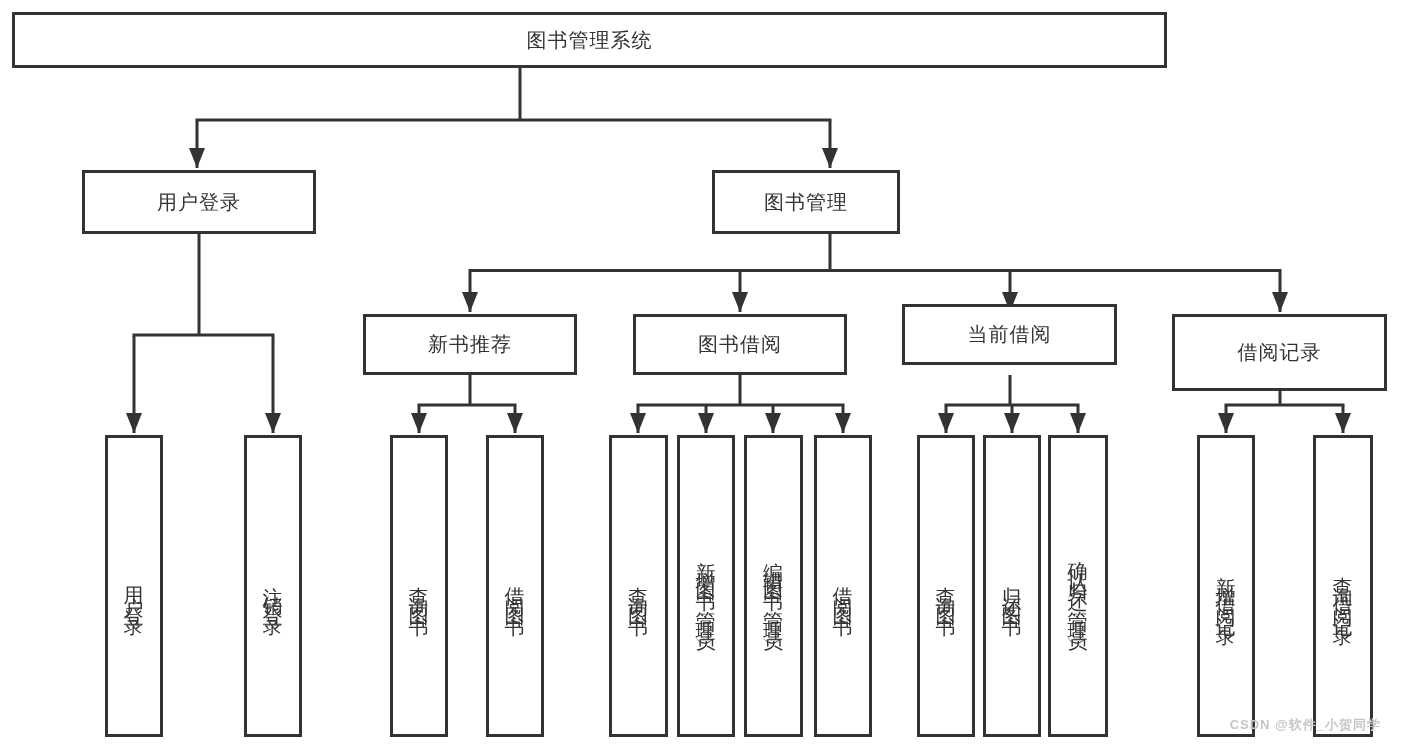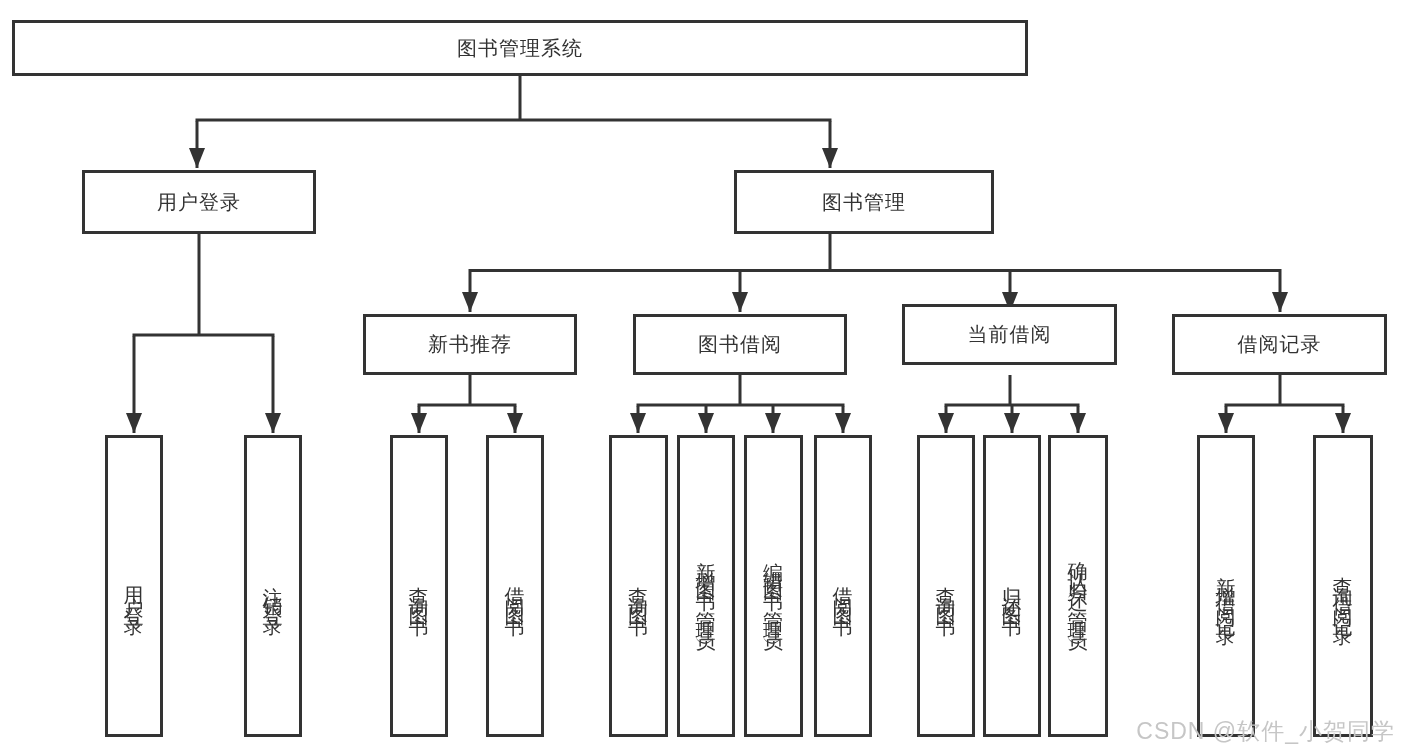--- a/index.html
+++ b/index.html
@@ -39,24 +39,25 @@
   .leaf .vtext{
     writing-mode:vertical-rl;
     text-orientation:mixed;
     letter-spacing:10px;
     margin-top:10px;
     line-height:1;
     font-size:20px;
   }
   .watermark{
     position:absolute;
-    right:10px;top:716px;
-    font-size:23px;
+    right:24px;top:716px;
+    font-size:13px;
     color:var(--watermark);
     letter-spacing:1px;
+    font-weight:bold;
   }
 </style>
 </head>
 <body>
 
 <div class="canvas">
 
   <svg class="connectors" viewBox="0 0 1405 747" xmlns="http://www.w3.org/2000/svg">
     <defs>
       <marker id="arrow" markerUnits="userSpaceOnUse" markerWidth="20" markerHeight="16" refX="20" refY="8" orient="auto">
@@ -94,29 +95,29 @@
     <path marker-end="url(#arrow)" d="M706 406 V433"></path>
     <path marker-end="url(#arrow)" d="M773 406 V433"></path>
     <path marker-end="url(#arrow)" d="M843 406 V433"></path>
     <path marker-end="url(#arrow)" d="M946 406 V433"></path>
     <path marker-end="url(#arrow)" d="M1012 406 V433"></path>
     <path marker-end="url(#arrow)" d="M1078 406 V433"></path>
     <path marker-end="url(#arrow)" d="M1226 406 V433"></path>
     <path marker-end="url(#arrow)" d="M1343 406 V433"></path>
   </svg>
 
-  <div class="box" style="left:12px;top:12px;width:1016px;height:56px;margin-top:8px;">图书管理系统</div>
+  <div class="box" style="left:12px;top:12px;width:1155px;height:56px;">图书管理系统</div>
 
   <div class="box" style="left:82px;top:170px;width:234px;height:64px;">用户登录</div>
-  <div class="box" style="left:712px;top:170px;width:260px;height:64px;margin-left:22px;">图书管理</div>
+  <div class="box" style="left:712px;top:170px;width:188px;height:64px;">图书管理</div>
 
   <div class="box" style="left:633px;top:314px;width:214px;height:61px;">图书借阅</div>
   <div class="box" style="left:363px;top:314px;width:214px;height:61px;">新书推荐</div>
   <div class="box" style="left:902px;top:304px;width:215px;height:61px;">当前借阅</div>
-  <div class="box" style="left:1172px;top:314px;width:215px;height:61px;">借阅记录</div>
+  <div class="box" style="left:1172px;top:314px;width:215px;height:77px;">借阅记录</div>
 
   <div class="box leaf" style="left:105px;">
     <span class="vtext">用户登录</span>
   </div>
   <div class="box leaf" style="left:244px;">
     <span class="vtext">注销登录</span>
   </div>
 
   <div class="box leaf" style="left:390px;">
     <span class="vtext">查询图书</span>

